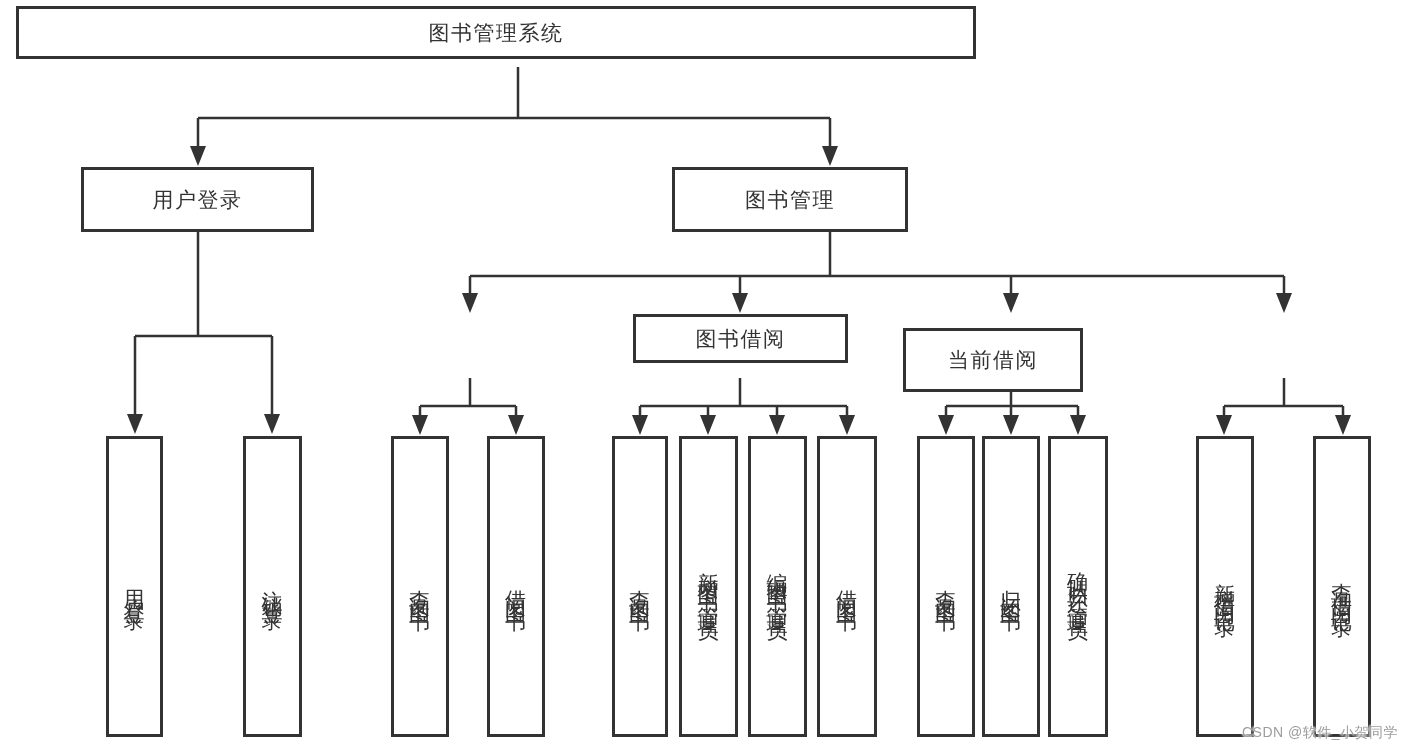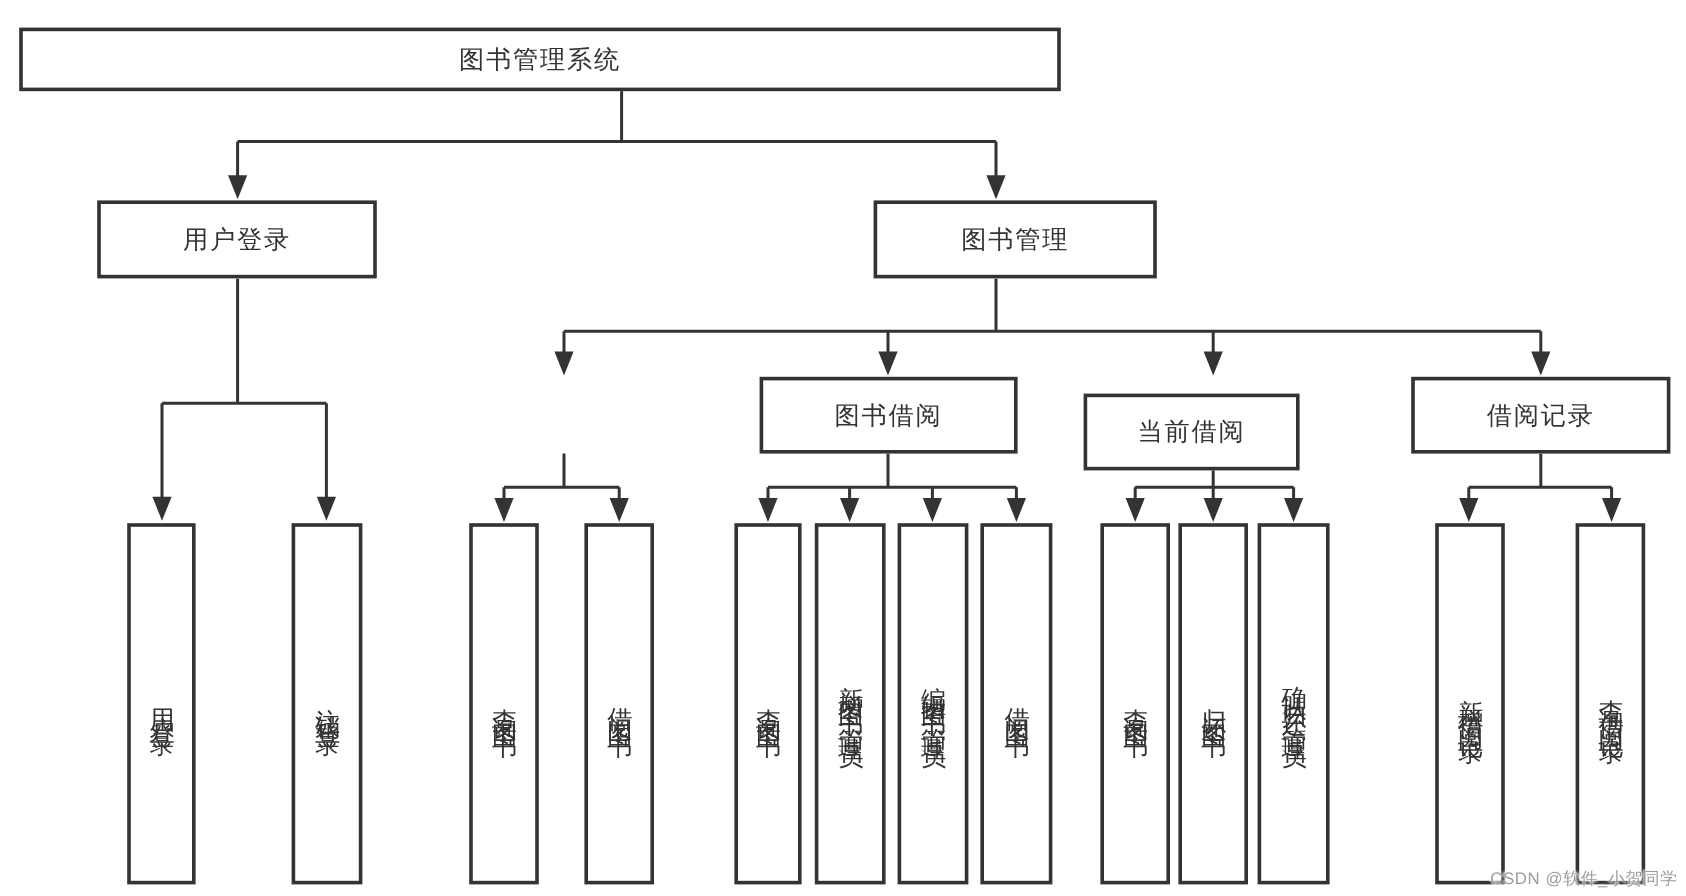--- a/index.html
+++ b/index.html
@@ -41,27 +41,27 @@
     white-space:nowrap;
   }
   .node.v{top:436px;height:301px;}
   .node.v .lbl{
     writing-mode:vertical-rl;
     text-orientation:mixed;
     letter-spacing:7px;
     line-height:1;
   }
   
-  .n-root{left:16px;top:23px;width:868px;height:53px;}
+  .n-root{left:16px;top:6px;width:960px;height:53px;}
   
   .n-userlogin{left:81px;top:167px;width:233px;height:65px;}
-  .n-bookmgmt{left:728px;top:167px;width:236px;height:65px;}
+  .n-bookmgmt{left:672px;top:167px;width:236px;height:65px;}
   
   .n-newbook{left:363px;top:314px;width:215px;height:64px;}
-  .n-borrow{left:633px;top:314px;width:215px;height:64px;}
+  .n-borrow{left:633px;top:314px;width:215px;height:49px;}
   .n-current{left:903px;top:328px;width:180px;height:64px;}
   .n-records{left:1176px;top:314px;width:216px;height:64px;}
   
   .v-ul1{left:106px;width:57px;}
   .v-ul2{left:243px;width:59px;}
   .v-nb1{left:391px;width:58px;}
   .v-nb2{left:487px;width:58px;}
   .v-bb1{left:612px;width:56px;}
   .v-bb2{left:679px;width:59px;}
   .v-bb3{left:748px;width:59px;}
@@ -133,23 +133,20 @@
   <div class="node n-bookmgmt">
     <span class="lbl">图书管理</span>
   </div>
 
   <div class="node n-borrow">
     <span class="lbl">图书借阅</span>
   </div>
   <div class="node n-current">
     <span class="lbl">当前借阅</span>
   </div>
-  <div class="node n-records">
-    <span class="lbl">借阅记录</span>
-  </div>
 
   <div class="node v v-ul1">
     <span class="lbl">用户登录</span>
   </div>
   <div class="node v v-ul2">
     <span class="lbl">注销登录</span>
   </div>
 
   <div class="node v v-nb1">
     <span class="lbl">查询图书</span>

